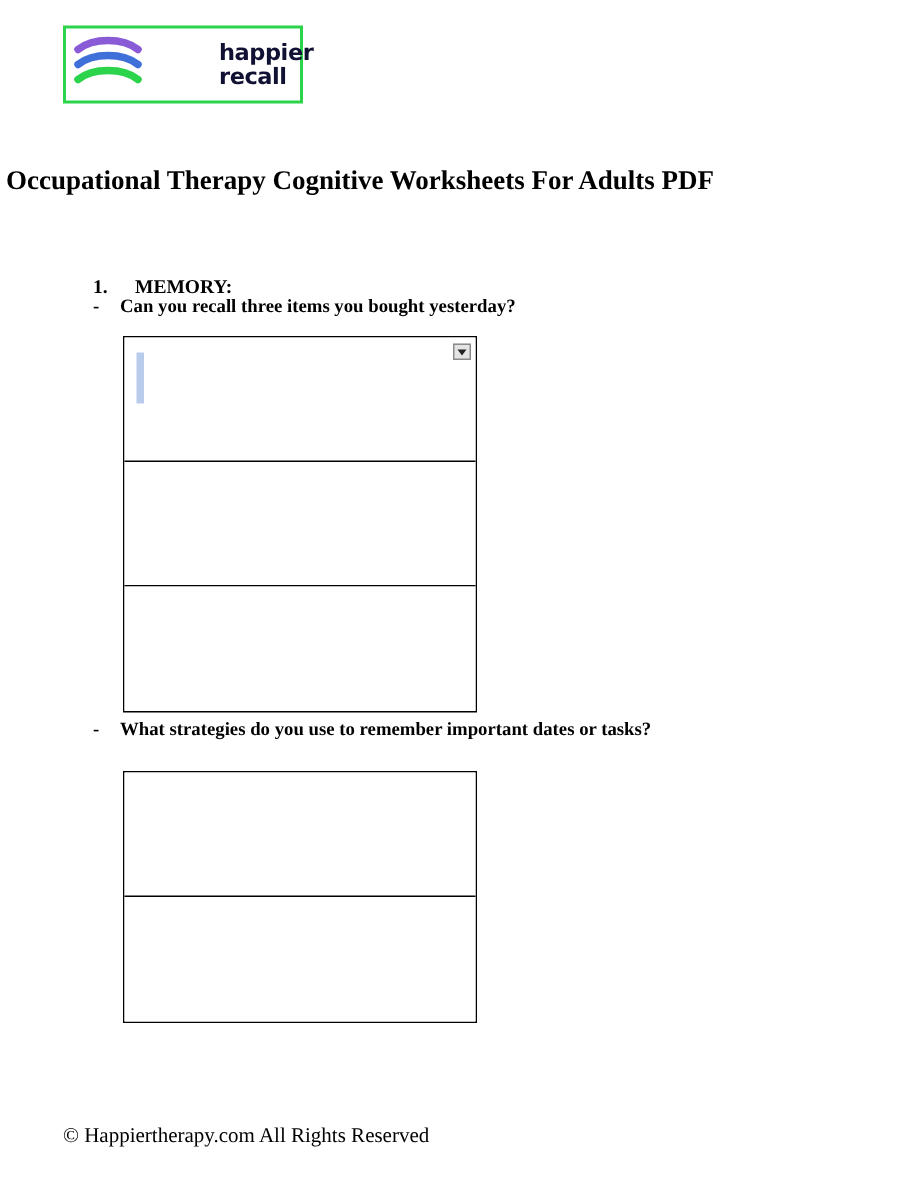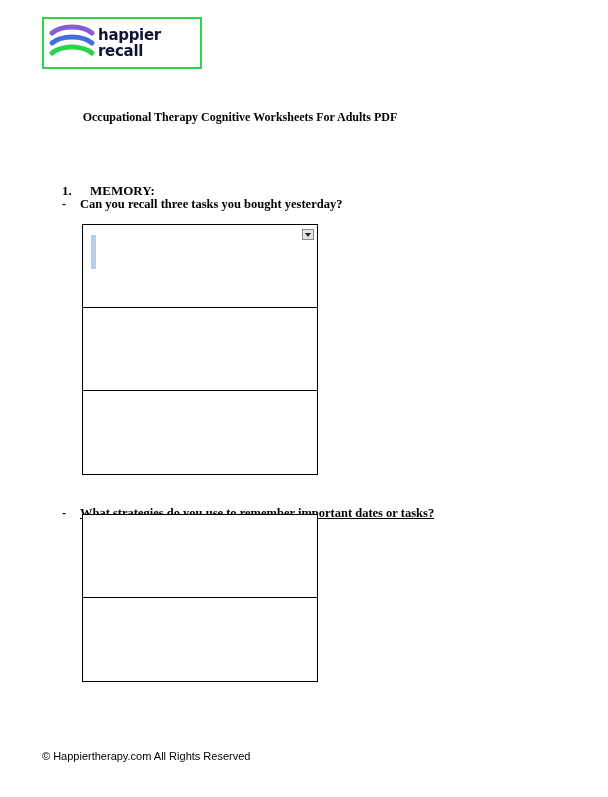--- a/index.html
+++ b/index.html
@@ -21,20 +21,21 @@
     position: absolute;
     left: 42px;
     top: 17px;
     width: 160px;
     height: 52px;
     border: 2px solid #2bd44a;
     background: #ffffff;
     box-sizing: border-box;
     display: flex;
     align-items: center;
+    gap: 48px;
   }
   .logo-mark {
     width: 48px;
     height: 40px;
     margin-left: 4px;
     flex: 0 0 auto;
     position: relative;
   }
   .logo-text {
     font-family: "DejaVu Sans", sans-serif;
@@ -48,21 +49,21 @@
 
   
   .doc-title {
     position: absolute;
     top: 110px;
     left: 0;
     width: 480px;
     text-align: center;
     font-family: "Liberation Serif", serif;
     font-weight: bold;
-    font-size: 12px;
+    font-size: 18px;
   }
 
   
   .section-item {
     position: absolute;
     top: 166px;
     left: 62px;
     font-weight: bold;
     font-size: 13px;
     font-family: "Liberation Serif", serif;
@@ -80,21 +81,21 @@
     font-weight: bold;
     font-size: 12.5px;
     font-family: "Liberation Serif", serif;
     white-space: nowrap;
   }
   .q-dash {
     display: inline-block;
     width: 18px;
   }
   .q1 { top: 197px; }
-  .q2 { top: 506px; text-decoration: underline; }
+  .q2 { top: 479px; }
 
   
   .answer-group {
     position: absolute;
     left: 82px;
     width: 236px;
     border: 1.5px solid #000000;
     box-sizing: border-box;
     background: #ffffff;
   }
@@ -141,22 +142,22 @@
     border-left: 3px solid transparent;
     border-right: 3px solid transparent;
     border-top: 4px solid #222222;
   }
 
   
   .footer {
     position: absolute;
     left: 42px;
     top: 750px;
-    font-family: Liberation Sans, sans-serif;
-    font-size: 11px;
+    font-family: Liberation Serif, serif;
+    font-size: 14px;
     color: #000000;
   }
 </style>
 </head>
 <body>
 
 <div class="logo-wrap">
   <div class="logo-mark">
     <svg width="48" height="40" viewBox="0 0 48 40" xmlns="http://www.w3.org/2000/svg">
       <path d="M4 10 C14 2, 34 2, 44 10" stroke="#8a5bd6" stroke-width="5" fill="none" stroke-linecap="round"></path>
@@ -170,21 +171,21 @@
   </div>
 </div>
 
 <div class="doc-title">Occupational Therapy Cognitive Worksheets For Adults PDF</div>
 
 <div class="section-item">
   <span class="section-num">1.</span><span>MEMORY:</span>
 </div>
 
 <div class="question q1">
-  <span class="q-dash">-</span><span>Can you recall three tasks you bought yesterday?</span>
+  <span class="q-dash">-</span><span>Can you recall three items you bought yesterday?</span>
 </div>
 
 <div class="answer-group g1">
   <div class="answer-cell">
     <div class="caret-bar"></div>
     <div class="dropdown-handle">
       <span class="tri"></span>
     </div>
   </div>
   <div class="answer-cell"></div>

